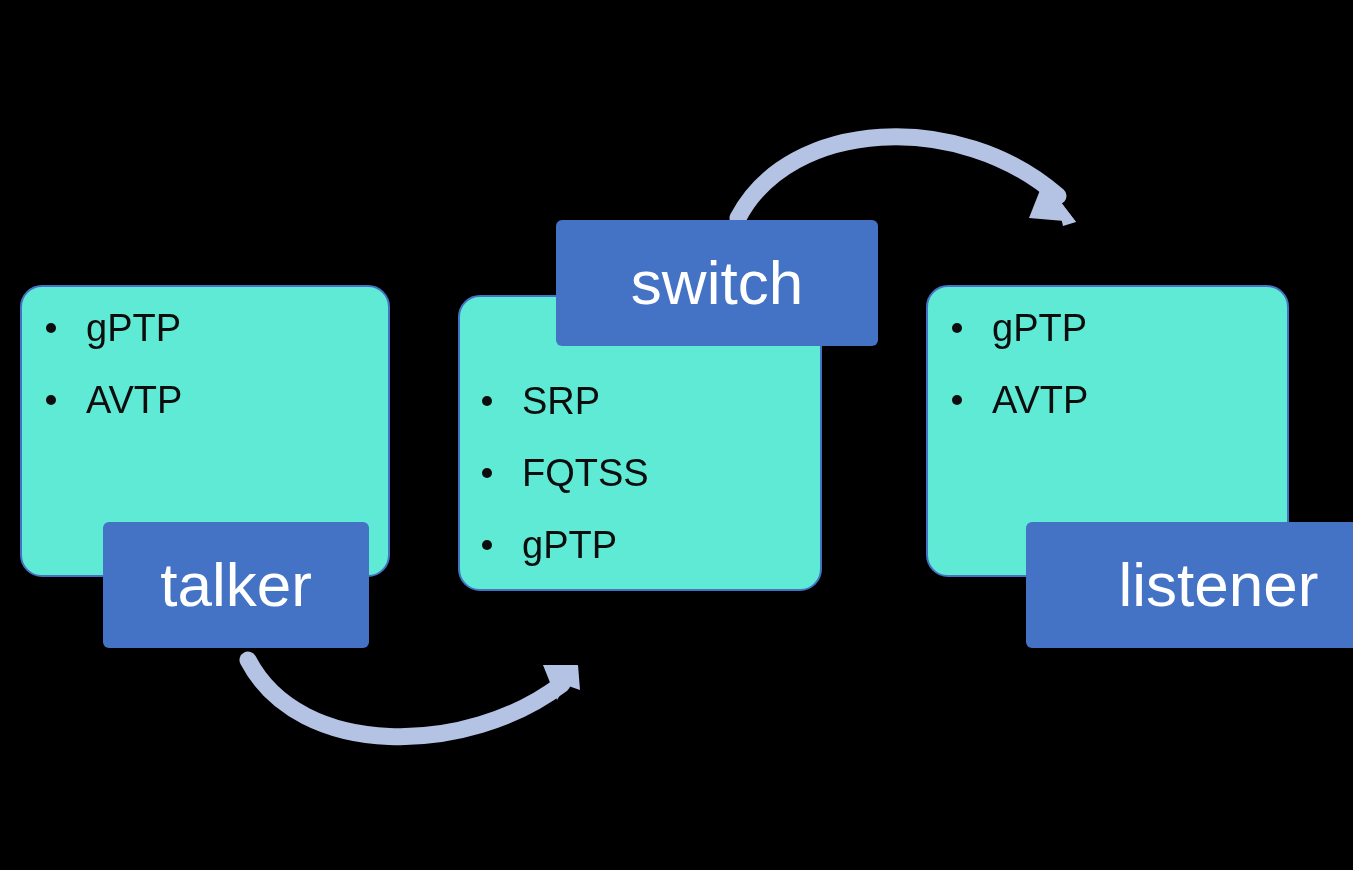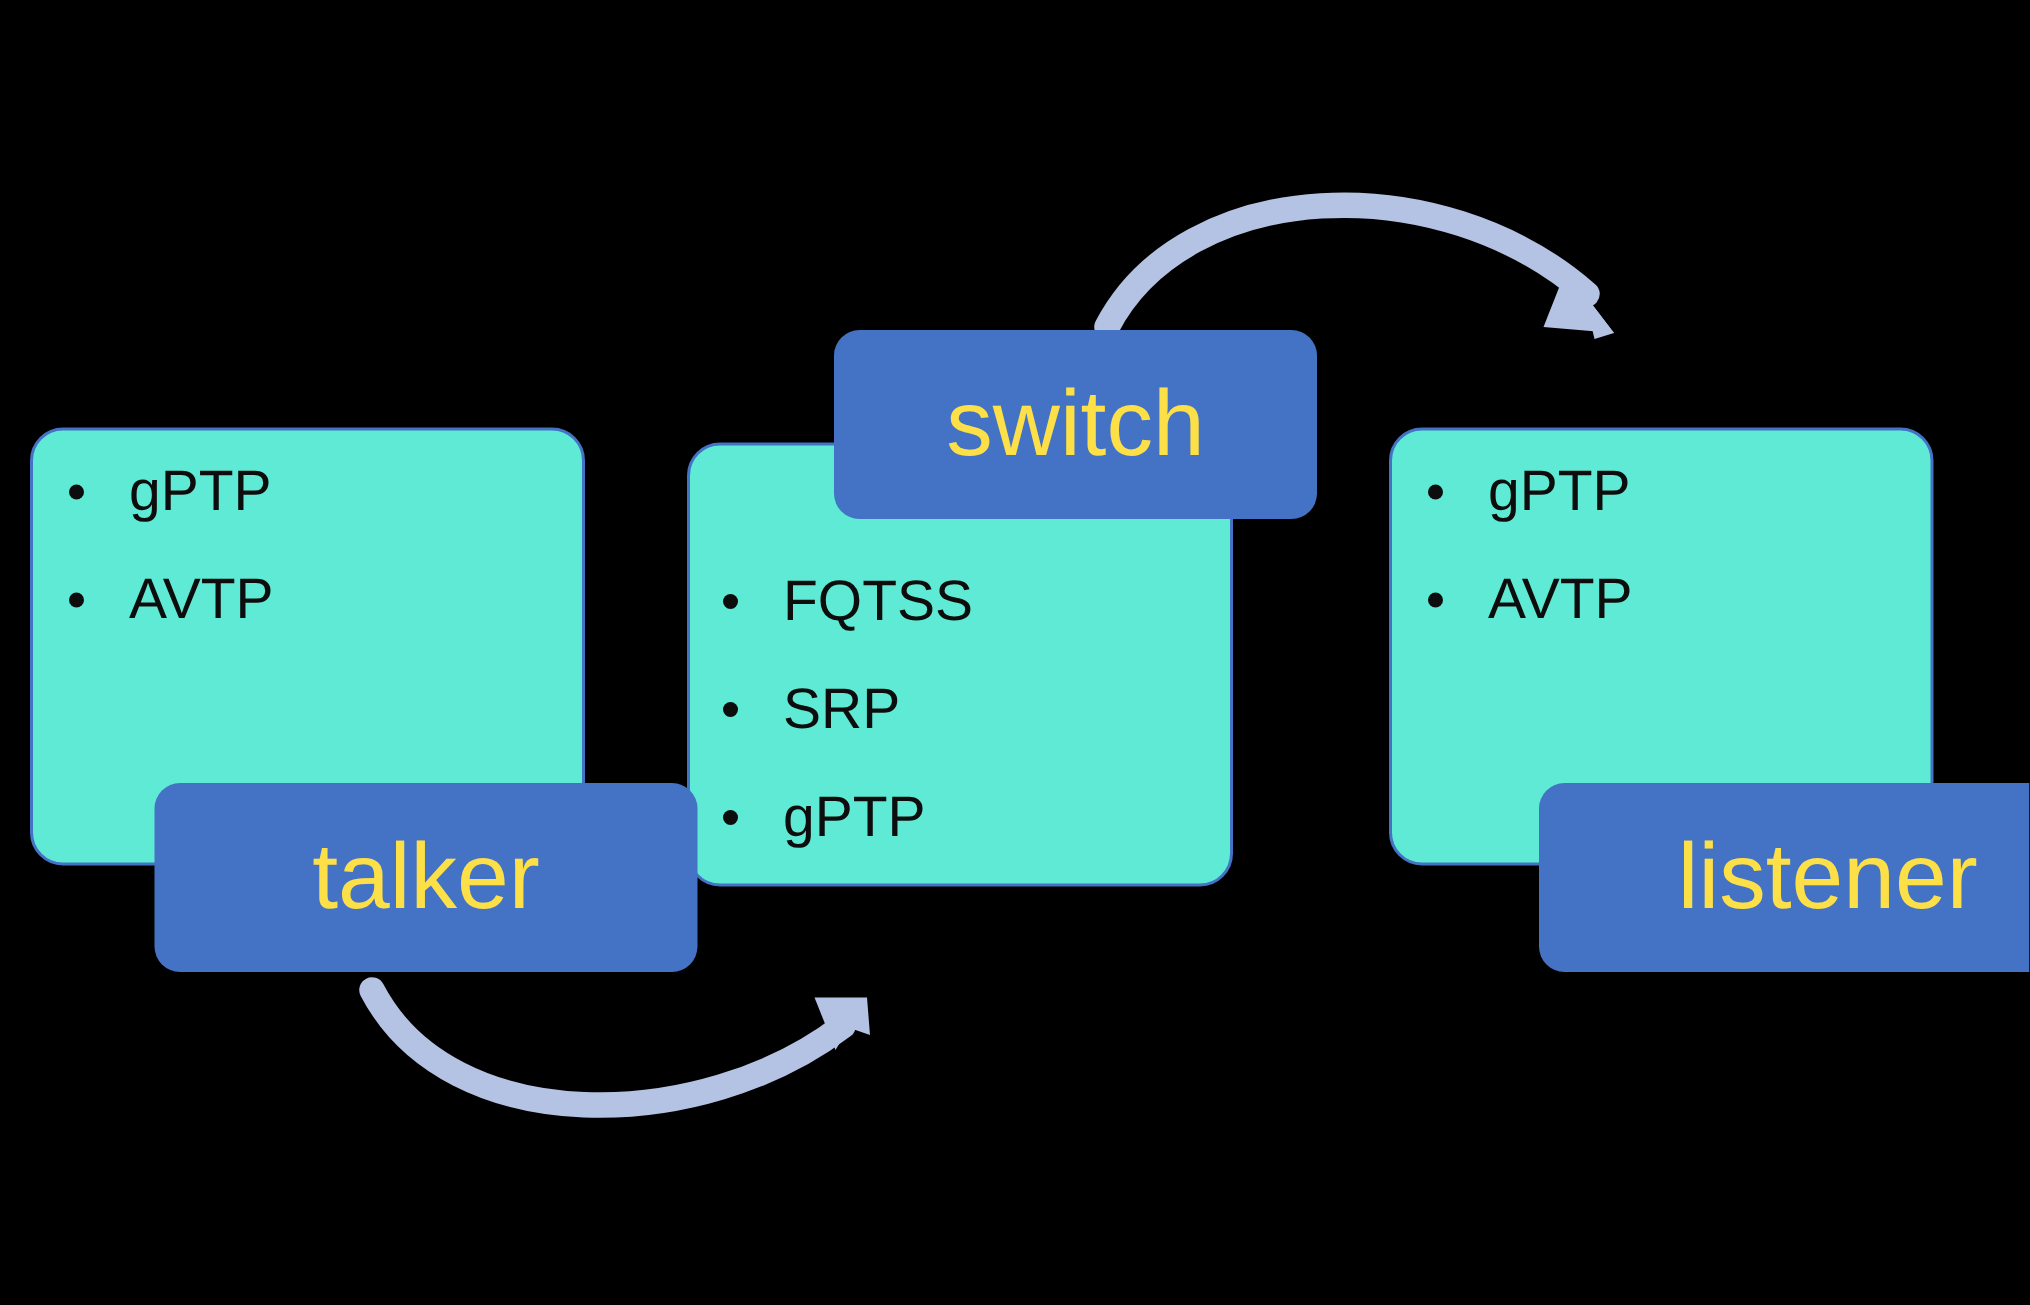--- a/index.html
+++ b/index.html
@@ -61,31 +61,31 @@
   #card-switch .card-list   { margin: 85px 0 0 22px; }
 
   #card-talker .card-list li,
   #card-listener .card-list li { height: 38px; margin-bottom: 34px; }
   #card-switch .card-list li   { height: 38px; margin-bottom: 34px; }
 
   
   .role {
     position: absolute;
     background: #4472C4;
-    border-radius: 17px;
-    color: #fde047;
+    border-radius: 6px;
+    color: #ffffff;
     font-size: 62px;
     line-height: 1;
     display: flex;
     align-items: center;
     justify-content: center;
     box-sizing: border-box;
     letter-spacing: 0px;
   }
-  #role-talker   { left: 103px; top: 522px; width: 362px; height: 126px; }
+  #role-talker   { left: 103px; top: 522px; width: 266px; height: 126px; }
   #role-switch   { left: 556px; top: 220px; width: 322px; height: 126px; }
   #role-listener { left: 1026px; top: 522px; width: 385px; height: 126px; }
 
   
   #arrows {
     position: absolute;
     left: 0;
     top: 0;
     width: 1353px;
     height: 870px;
@@ -122,25 +122,25 @@
         <span class="bullet"></span>
         <span class="btext">AVTP</span>
       </li>
     </ul>
   </div>
 
   <div class="card" id="card-switch">
     <ul class="card-list">
       <li>
         <span class="bullet"></span>
-        <span class="btext">FQTSS</span>
+        <span class="btext">SRP</span>
       </li>
       <li>
         <span class="bullet"></span>
-        <span class="btext">SRP</span>
+        <span class="btext">FQTSS</span>
       </li>
       <li>
         <span class="bullet"></span>
         <span class="btext">gPTP</span>
       </li>
     </ul>
   </div>
 
   <div class="card" id="card-listener">
     <ul class="card-list">

